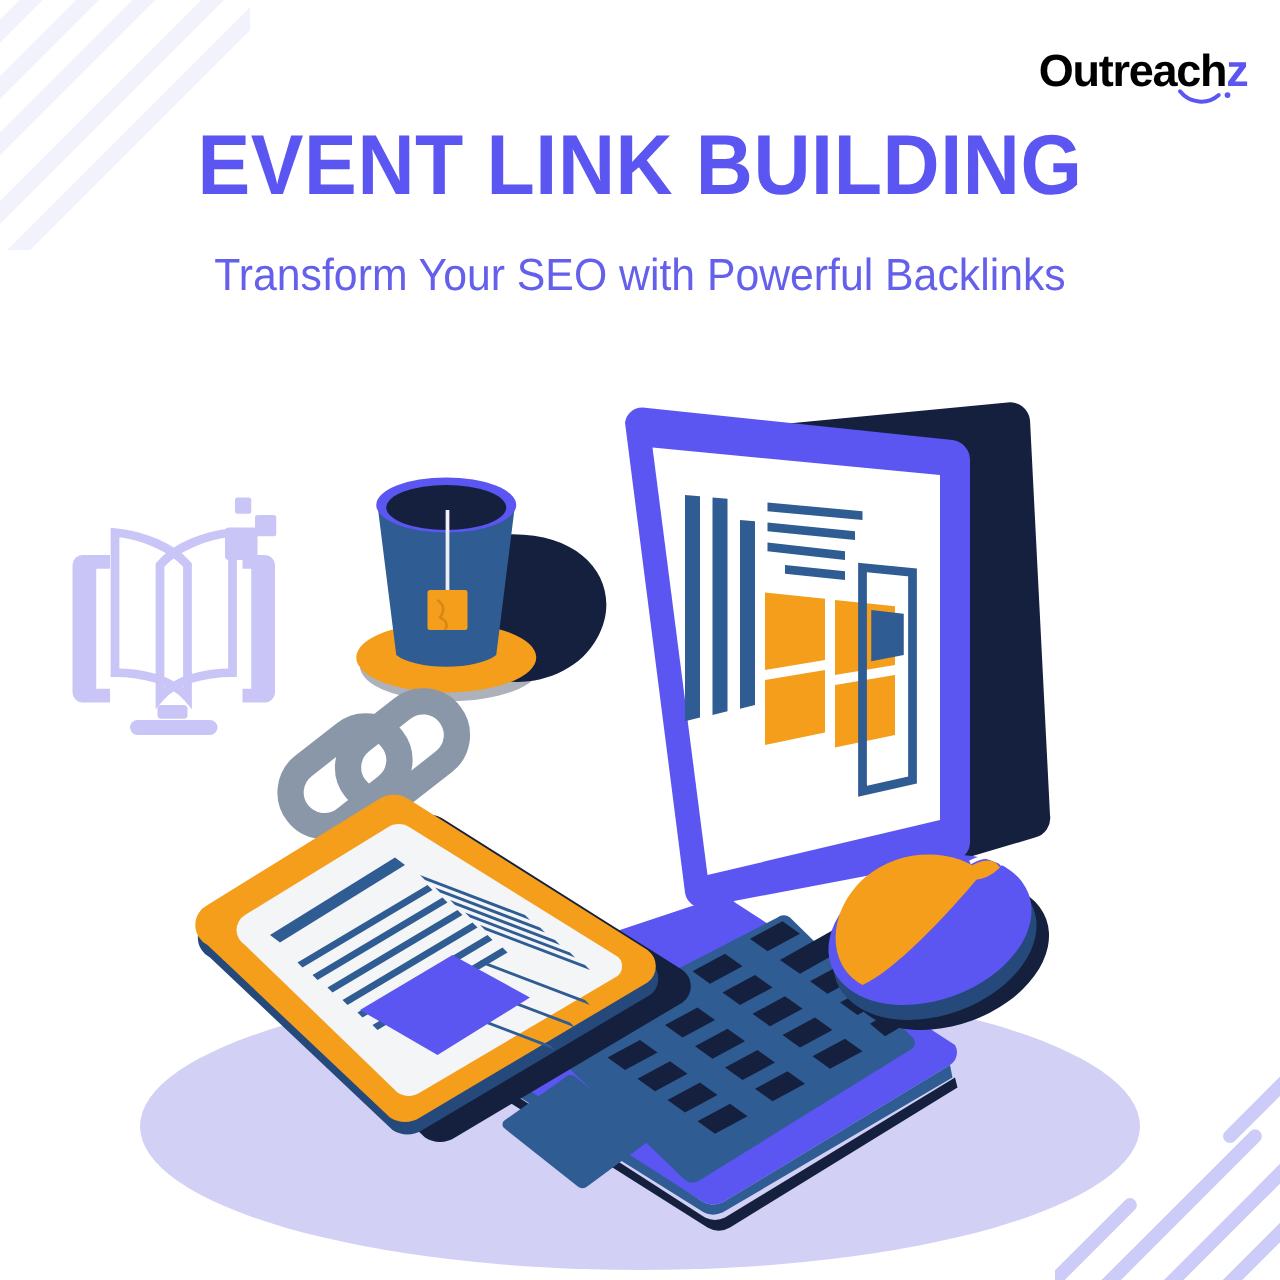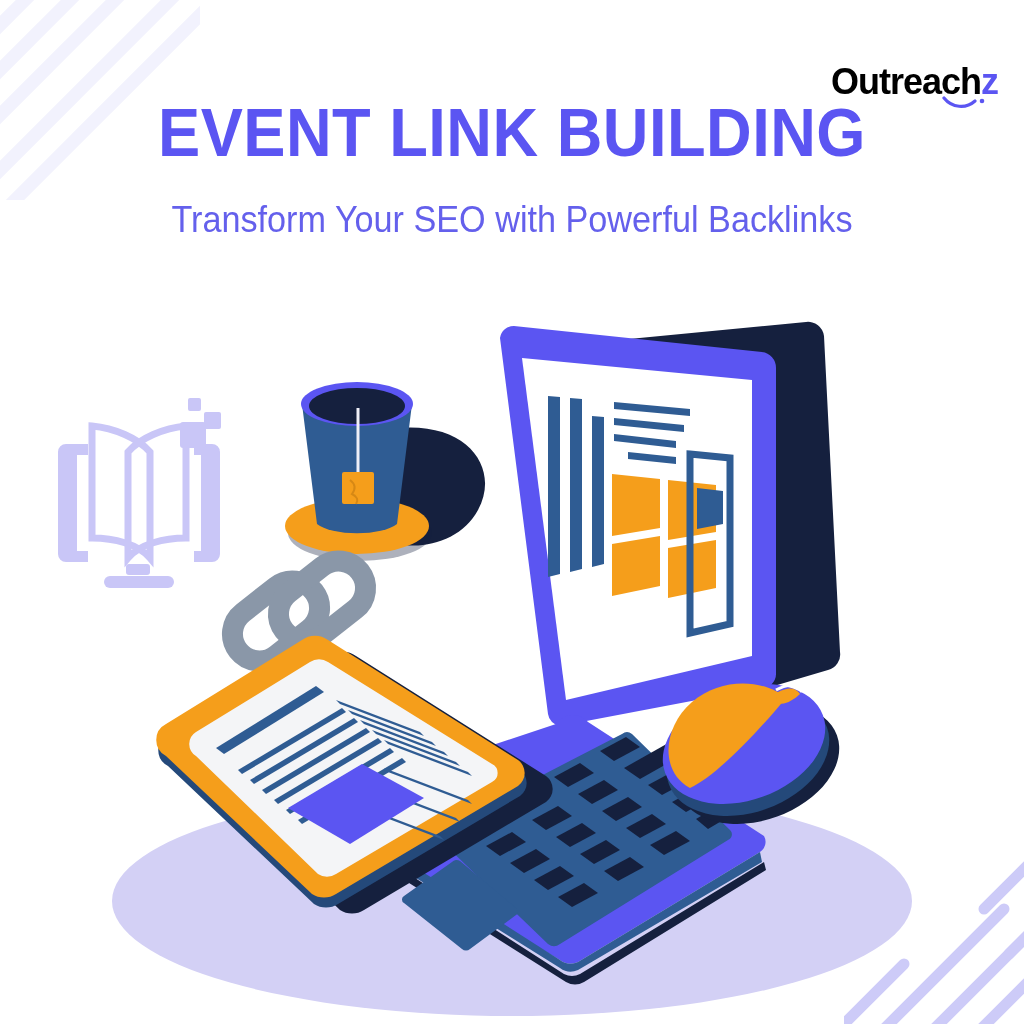--- a/index.html
+++ b/index.html
@@ -14,21 +14,20 @@
   
   .stripes{position:absolute;pointer-events:none;}
   .stripes-tl{left:-60px;top:-60px;width:260px;height:260px;}
   .stripes-br{right:-40px;bottom:-40px;width:220px;height:230px;}
   
   .logo{
     position:absolute;right:26px;top:36px;
     display:flex;align-items:baseline;
     font-size:36px;font-weight:bold;letter-spacing:-1px;
     font-family:"Liberation Sans", sans-serif;
-    margin-top:25px;
   }
   .logo-z{color:#5B55F2;position:relative;}
   .logo-swoosh{position:absolute;right:10px;top:34px;}
   
   .title{
     position:absolute;left:0;right:0;top:98px;
     text-align:center;
     color:#5B55F2;
     font-size:68px;
     font-weight:bold;

